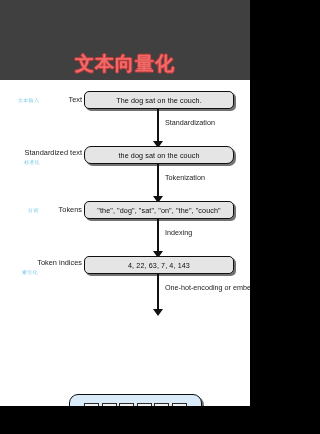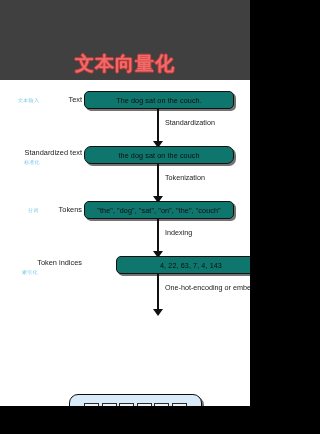--- a/index.html
+++ b/index.html
@@ -92,21 +92,21 @@
     line-height: 6px;
     white-space: nowrap;
   }
 
   
   .box {
     position: absolute;
     left: 84px;
     width: 150px;
     height: 18px;
-    background: #0f766e;
+    background: #e5e5e5;
     border: 1.3px solid #101010;
     border-radius: 5px;
     box-shadow: 2px 2px 0 rgba(0,0,0,0.55);
     box-sizing: border-box;
     display: flex;
     align-items: center;
     justify-content: center;
   }
   .box span {
     font-size: 7.2px;
@@ -238,21 +238,21 @@
 
   <div class="connector" style="top:139px;">
     <div class="conn-line" style="height:34px;"></div>
     <div class="conn-head" style="top:32px;"></div>
     <div class="conn-label" style="top:9px;">Indexing</div>
   </div>
 
   <div class="row" style="top:176px;text-decoration:underline;">
     <div class="left-label" style="top:3px;">Token indices</div>
     <div class="cn-label" style="left:22px; top:13px;">索引化</div>
-    <div class="box" style="top:0px;margin-left:32px;">
+    <div class="box" style="top:0px;">
       <span>4, 22, 63, 7, 4, 143</span>
     </div>
   </div>
 
   <div class="connector" style="top:194px;">
     <div class="conn-line" style="height:37px;"></div>
     <div class="conn-head" style="top:35px;"></div>
     <div class="conn-label" style="top:9px;">One-hot-encoding or embedding</div>
   </div>
 

